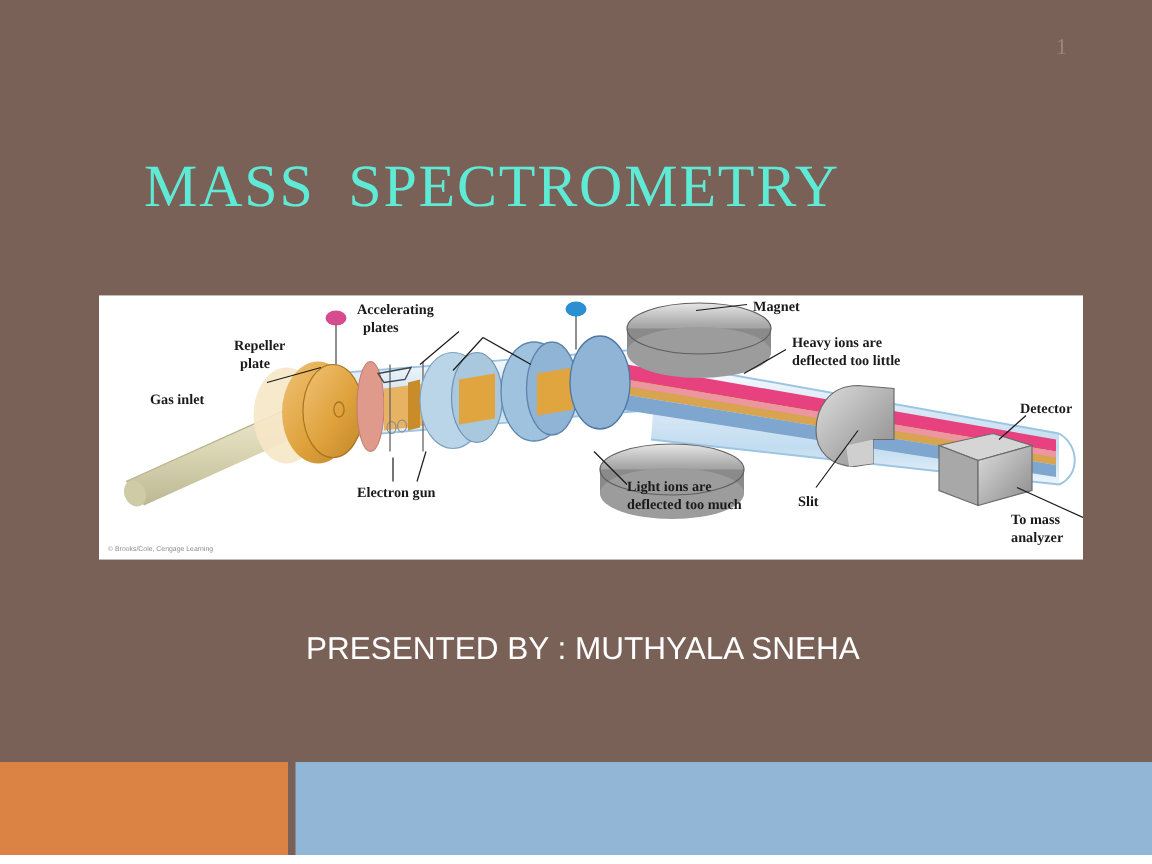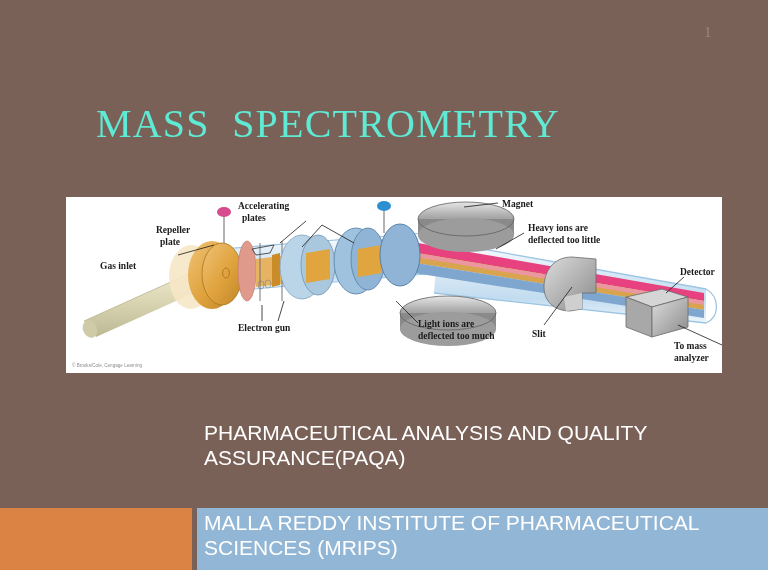--- a/index.html
+++ b/index.html
@@ -285,21 +285,20 @@
       <text class="fig-label" x="466" y="140">Slit</text>
       <text class="fig-label" x="614" y="78">Detector</text>
       <text class="fig-label" x="608" y="152">To mass</text>
       <text class="fig-label" x="608" y="164">analyzer</text>
 
       <text class="fig-credit" x="6" y="170">© Brooks/Cole, Cengage Learning</text>
     </svg>
   </div>
 
   <div id="subtitle-block">
-    <div class="line">PHARMACEUTICAL ANALYSIS AND QUALITY ASSURANCE(PAQA)</div>
+    <div class="line" id="presenter-line">PRESENTED BY : MUTHYALA SNEHA</div>
   </div>
 
   <div id="orange-bar"></div>
   <div id="blue-banner"></div>
-  <div id="institute-text">MALLA REDDY INSTITUTE OF PHARMACEUTICAL SCIENCES (MRIPS)</div>
   <div id="bottom-strip"></div>
 
 </div>
 
 </body></html>

